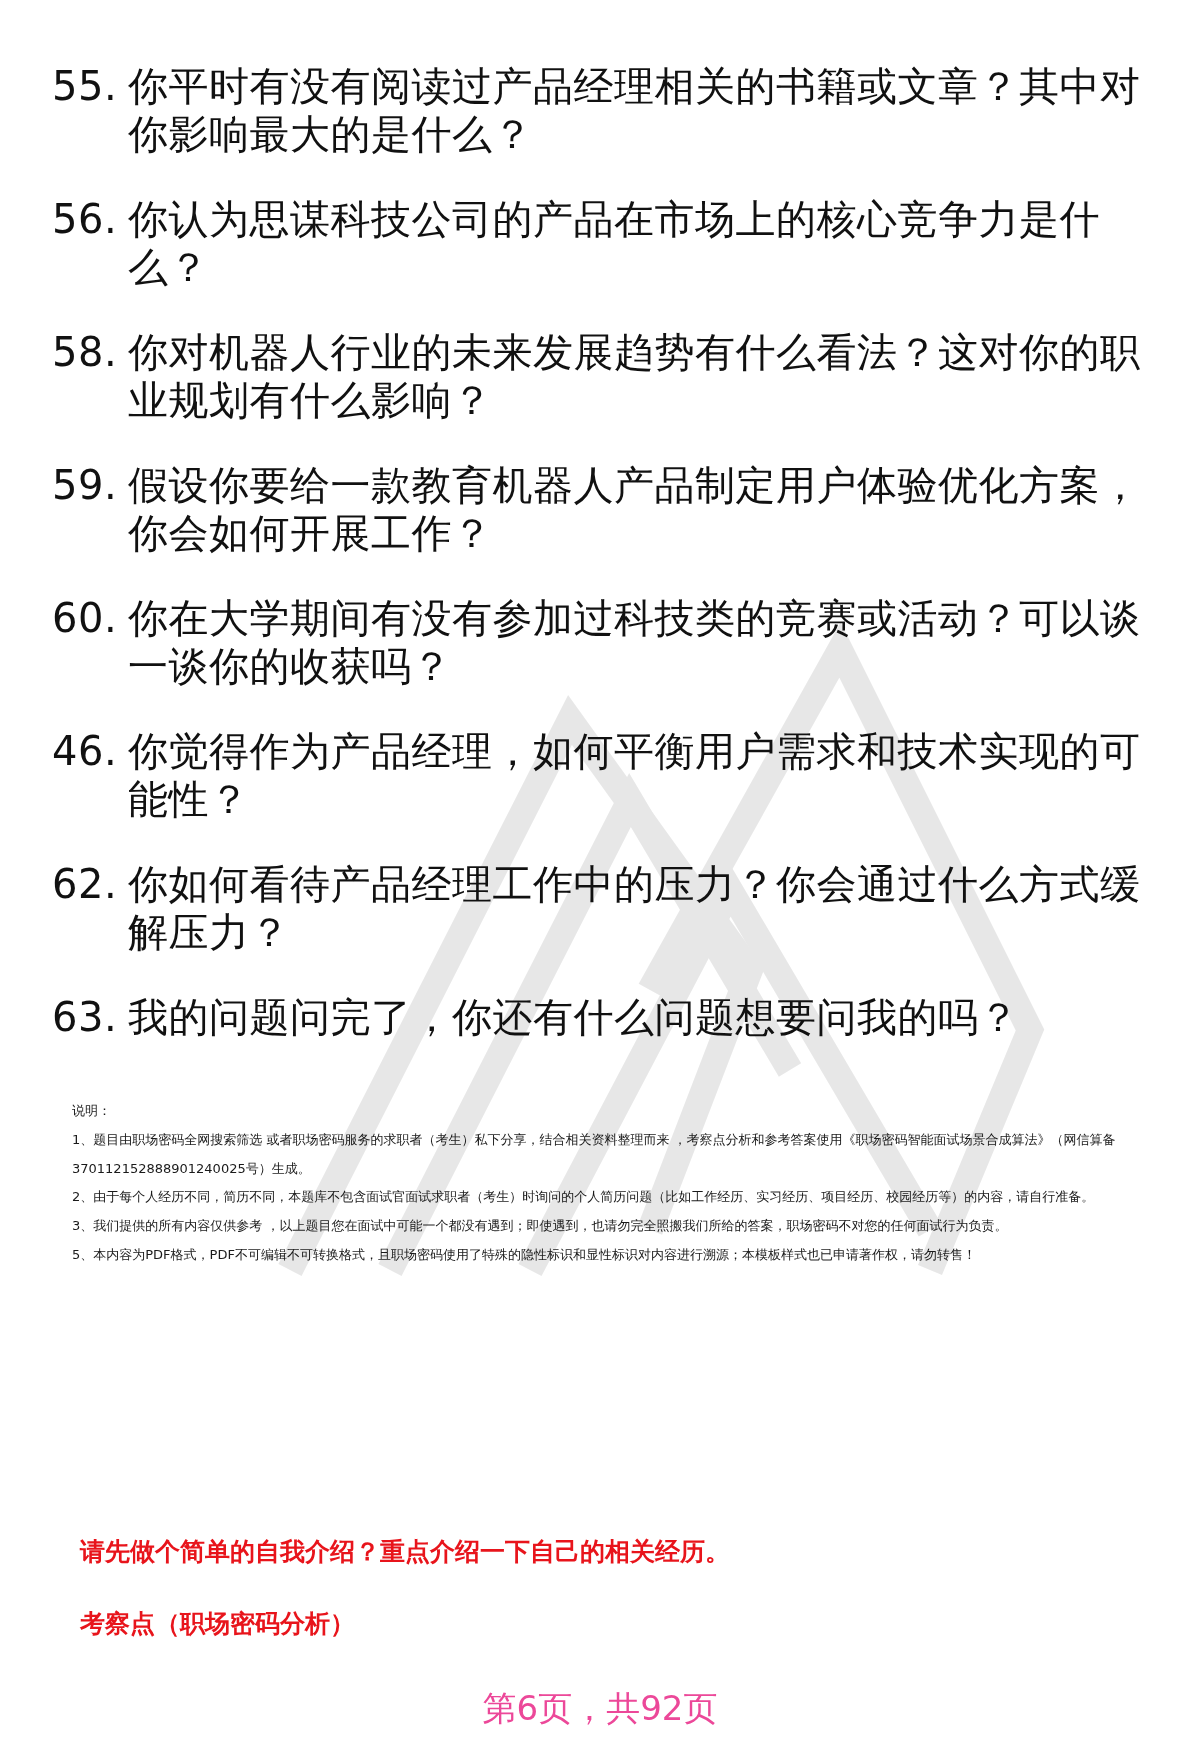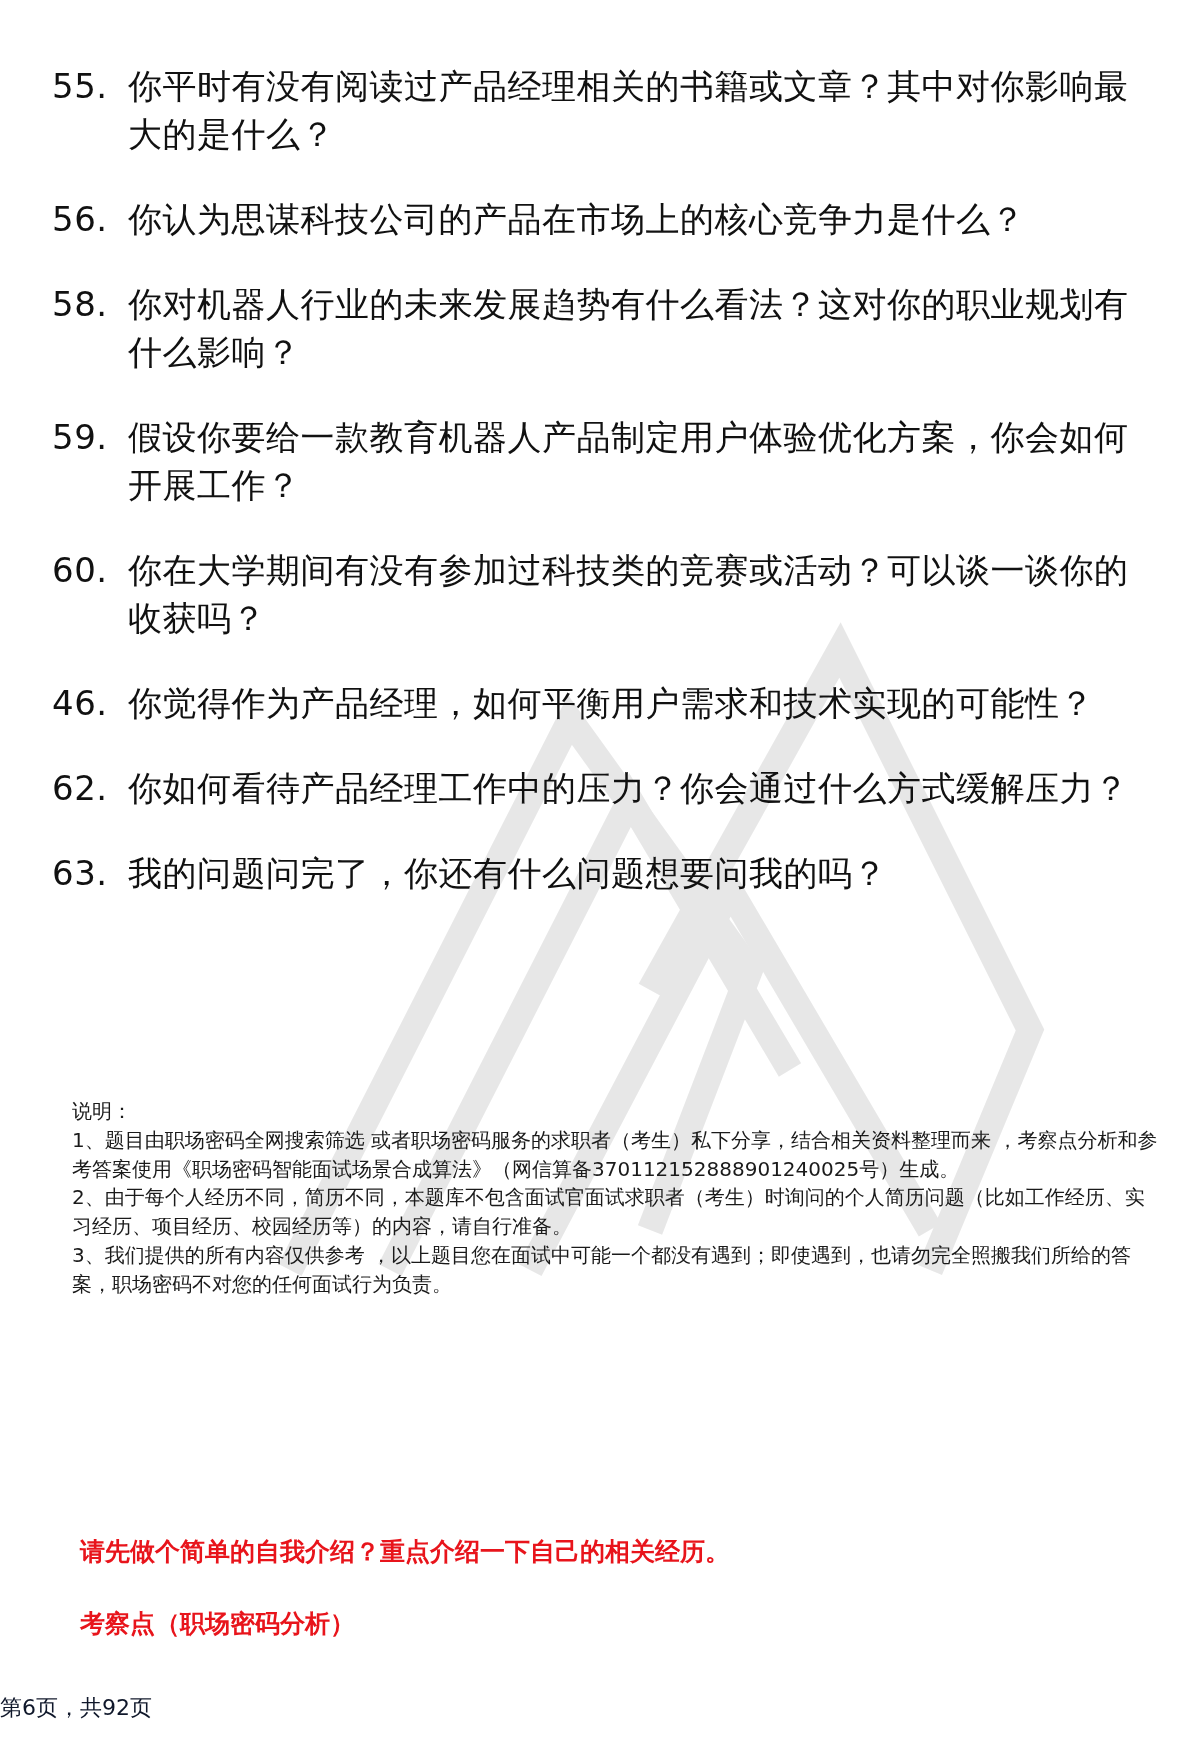--- a/index.html
+++ b/index.html
@@ -9,39 +9,39 @@
       color: #111111;
     }
     .watermark {
       position: absolute; left: 230px; top: 470px; width: 820px; height: 820px;
       pointer-events: none; z-index: 0; opacity: 0.09;
     }
     .page { position: absolute; left: 0; top: 0; width: 1200px; height: 1755px; z-index: 1; }
     .questions { position: absolute; left: 52px; top: 62px; width: 1100px; }
     .q {
       display: flex; align-items: flex-start;
-      font-size: 34px; line-height: 48px; letter-spacing: 0.5px;
+      font-size: 40px; line-height: 48px; letter-spacing: 0.5px;
       margin-bottom: 37px;
     }
     .q .num { width: 76px; flex: 0 0 76px; }
     .q .txt { flex: 1; }
     .notes {
       position: absolute; left: 72px; top: 1097px; width: 1090px;
-      font-size: 20px; line-height: 28.8px; color: #1a1a1a;
+      font-size: 13px; line-height: 28.8px; color: #1a1a1a;
     }
     .notes p { margin: 0; }
     .red {
       position: absolute; left: 80px; color: #e8141b; font-weight: bold;
       font-size: 25px; line-height: 34px;
     }
     .red1 { top: 1535px; }
     .red2 { top: 1607px; }
     .footer {
-      position: absolute; left: 0; width: 1200px; top: 1688px; text-align: left;
-      font-size: 22px; line-height: 40px; color: #0f172a;
+      position: absolute; left: 0; width: 1200px; top: 1688px; text-align: center;
+      font-size: 34px; line-height: 40px; color: #ec4899;
     }
   </style>
 </head>
 <body>
 
 <svg class="watermark" viewBox="0 0 820 820">
   <g fill="none" stroke="#000" stroke-width="26">
     <polyline points="60,800 340,250 520,500 420,760"></polyline>
     <polyline points="160,800 400,330 560,600"></polyline>
     <polyline points="300,800 500,420 700,760"></polyline>
@@ -84,19 +84,20 @@
       <span class="num">63.</span>
       <span class="txt">我的问题问完了，你还有什么问题想要问我的吗？</span>
     </div>
   </div>
 
   <div class="notes">
     <p>说明：</p>
     <p>1、题目由职场密码全网搜索筛选 或者职场密码服务的求职者（考生）私下分享，结合相关资料整理而来 ，考察点分析和参考答案使用《职场密码智能面试场景合成算法》（网信算备370112152888901240025号）生成。</p>
     <p>2、由于每个人经历不同，简历不同，本题库不包含面试官面试求职者（考生）时询问的个人简历问题（比如工作经历、实习经历、项目经历、校园经历等）的内容，请自行准备。</p>
     <p>3、我们提供的所有内容仅供参考 ，以上题目您在面试中可能一个都没有遇到；即使遇到，也请勿完全照搬我们所给的答案，职场密码不对您的任何面试行为负责。</p>
+    <p>5、本内容为PDF格式，PDF不可编辑不可转换格式，且职场密码使用了特殊的隐性标识和显性标识对内容进行溯源；本模板样式也已申请著作权，请勿转售！</p>
   </div>
 
   <div class="red red1">请先做个简单的自我介绍？重点介绍一下自己的相关经历。</div>
   <div class="red red2">考察点（职场密码分析）</div>
 
   <div class="footer">第6页，共92页</div>
 </div>
 
 </body></html>

